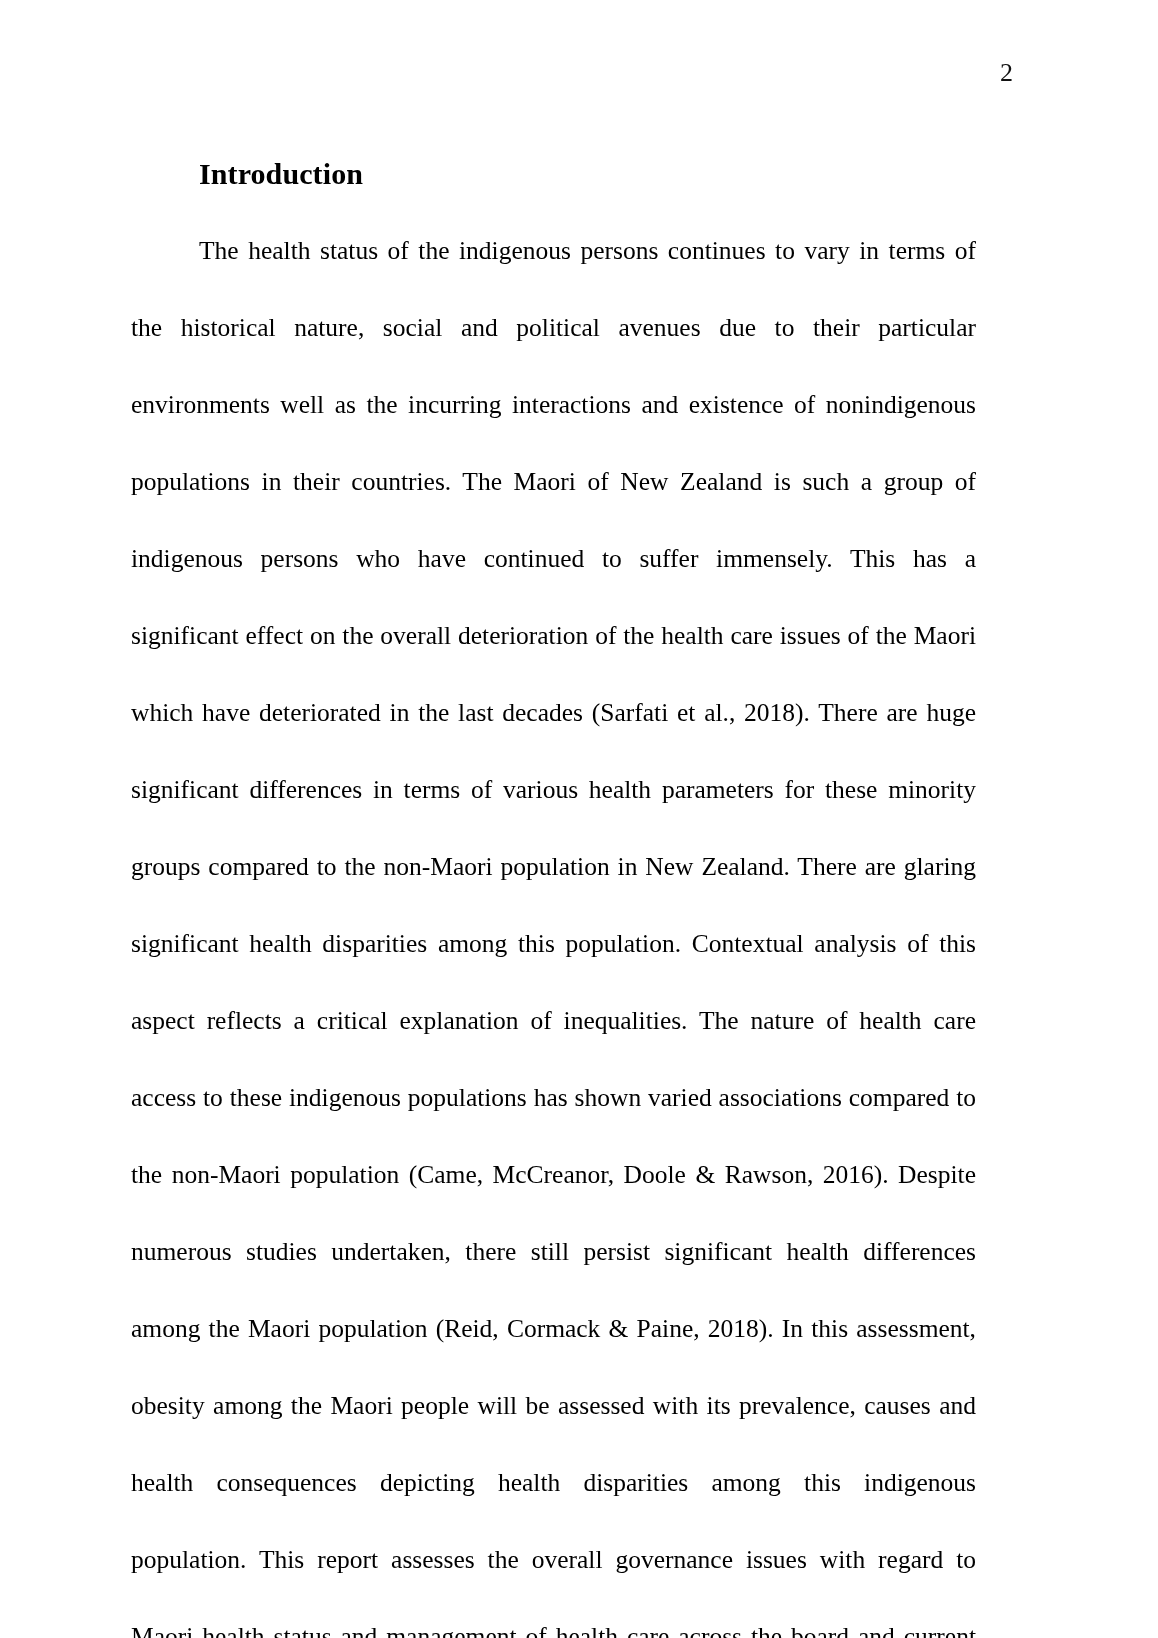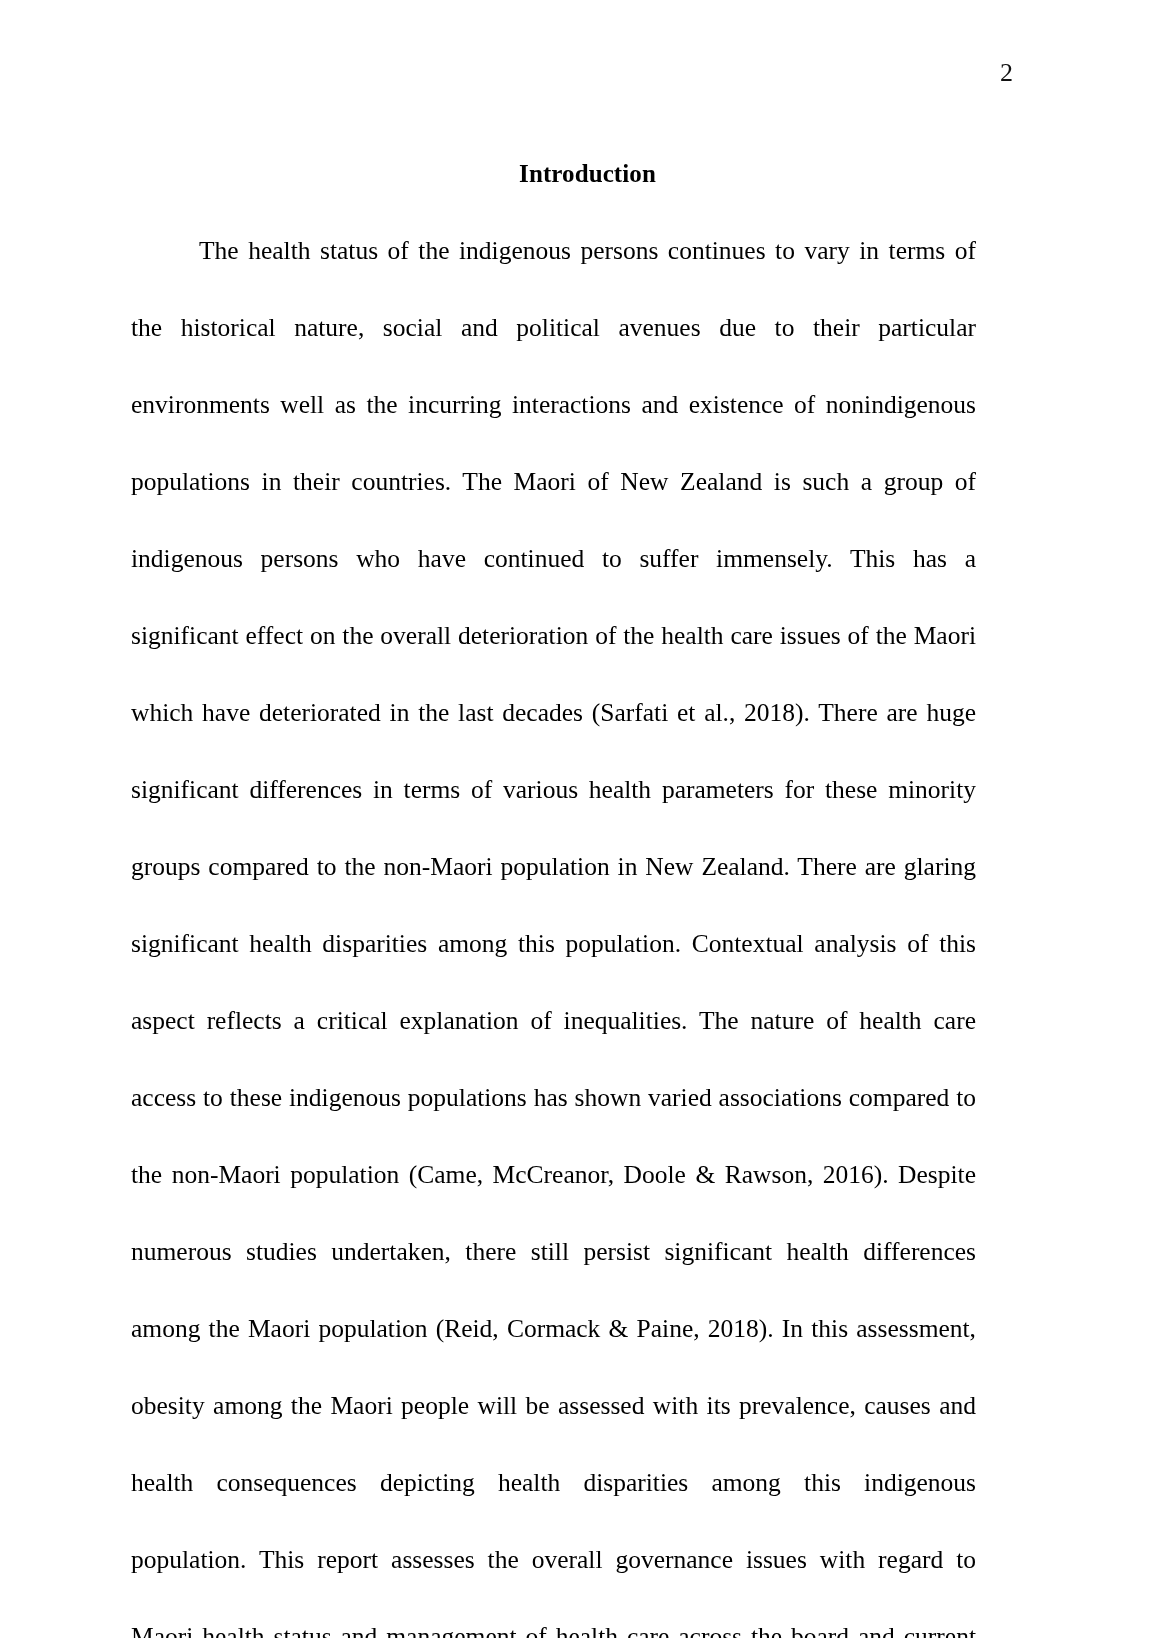--- a/index.html
+++ b/index.html
@@ -29,26 +29,25 @@
     font-family: "Liberation Serif", "DejaVu Serif", serif;
   }
   .content {
     position: absolute;
     left: 131px;
     top: 150px;
     width: 845px;
   }
   .heading {
     font-weight: bold;
-    font-size: 25px;
+    font-size: 30px;
     line-height: 48px;
     text-indent: 68px;
     margin: 0 0 2px 0;
     letter-spacing: 0.1px;
-    text-align: center;
   }
   p.body-text {
     font-size: 25.5px;
     line-height: 77px;
     text-align: justify;
     text-indent: 68px;
     margin: 0;
     word-spacing: 0.2px;
     hyphens: none;
     -webkit-hyphens: none;

